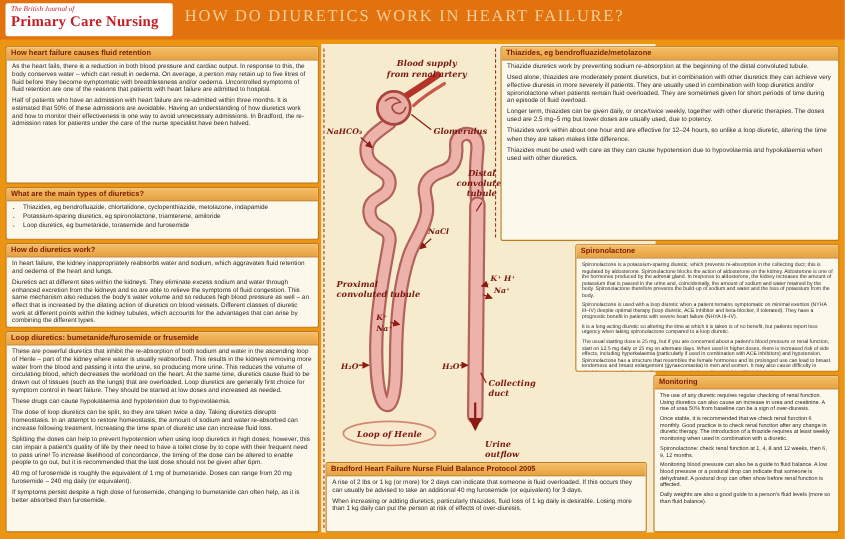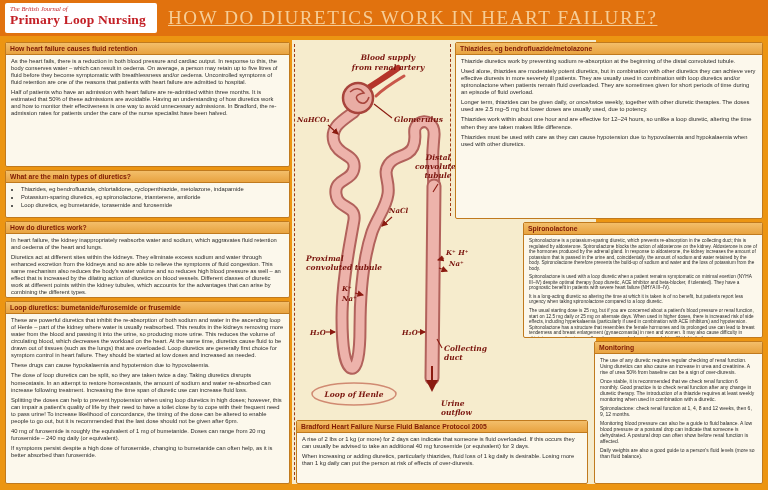--- a/index.html
+++ b/index.html
@@ -10,23 +10,22 @@
     font-family:"Liberation Sans",sans-serif;
   }
   
   .masthead { position:absolute; left:0; top:0; width:768px; height:36px; background:var(--masthead_bg,#E1720E); }
   .logo { position:absolute; left:5px; top:3px; width:152px; height:30px; background:#ffffff; border-radius:2px; padding:2px 5px; }
   .logo-top { font-family:"Liberation Serif",serif; font-style:italic; font-size:6.5px; color:var(--logo_red,#C32026); }
   .logo-main { font-family:"Liberation Serif",serif; font-weight:bold; font-size:13.5px; color:var(--logo_red,#C32026); letter-spacing:.2px; }
   .main-title {
     position:absolute; left:168px; top:7px;
     font-family:"Liberation Serif",serif; font-weight:normal;
-    font-size:19px; letter-spacing:1.6px; color:var(--title_color,#F6CD96);
+    font-size:15px; letter-spacing:1.6px; color:var(--title_color,#F6CD96);
     white-space:nowrap;
-    text-decoration:underline;
   }
   
   .diagram-panel { position:absolute; left:292px; top:40px; width:304px; height:444px; background:var(--diagram_bg,#F6ECCD); }
   .dashed-v { position:absolute; width:0; border-left:1px dashed #9E3A16; }
   #dash-left { left:294px; top:44px; height:436px; }
   #dash-mid  { left:450px; top:44px; height:172px; }
   svg.diagram { position:absolute; left:292px; top:40px; }
   
   .box { position:absolute; background:var(--box_bg,#FCF8EC); border:1px solid var(--box_border,#C07A1E); border-radius:2px; overflow:hidden; }
   .box h2 {
@@ -66,21 +65,21 @@
   .henle-bubble { fill:#F8E8CC; stroke:#D08A72; stroke-width:1.5; }
 </style>
 </head>
 <body>
 
 <div class="page">
 
   <header class="masthead">
     <div class="logo">
       <div class="logo-top">The British Journal of</div>
-      <div class="logo-main">Primary Loop Nursing</div>
+      <div class="logo-main">Primary Care Nursing</div>
     </div>
     <h1 class="main-title">HOW DO DIURETICS WORK IN HEART FAILURE?</h1>
   </header>
 
   <div class="diagram-panel"></div>
   <div class="dashed-v" id="dash-left"></div>
   <div class="dashed-v" id="dash-mid"></div>
 
   <svg class="diagram" width="304" height="380" viewBox="0 0 304 380">
     <defs>

